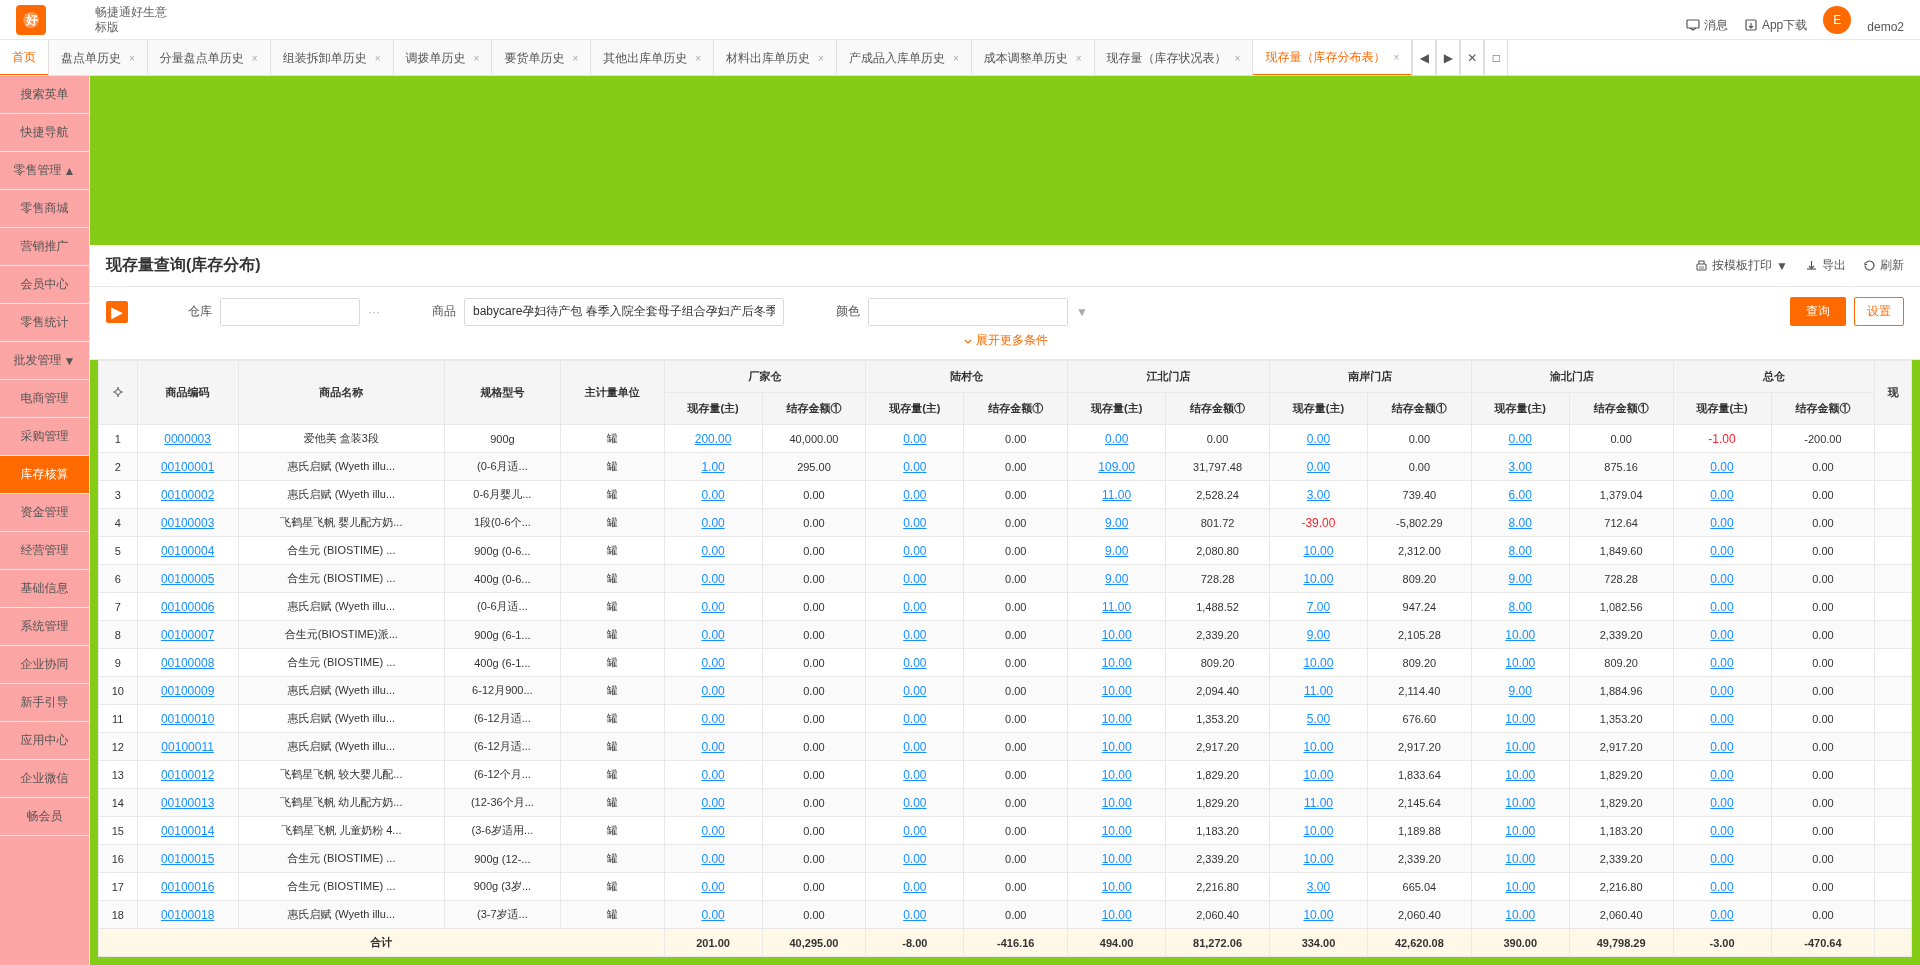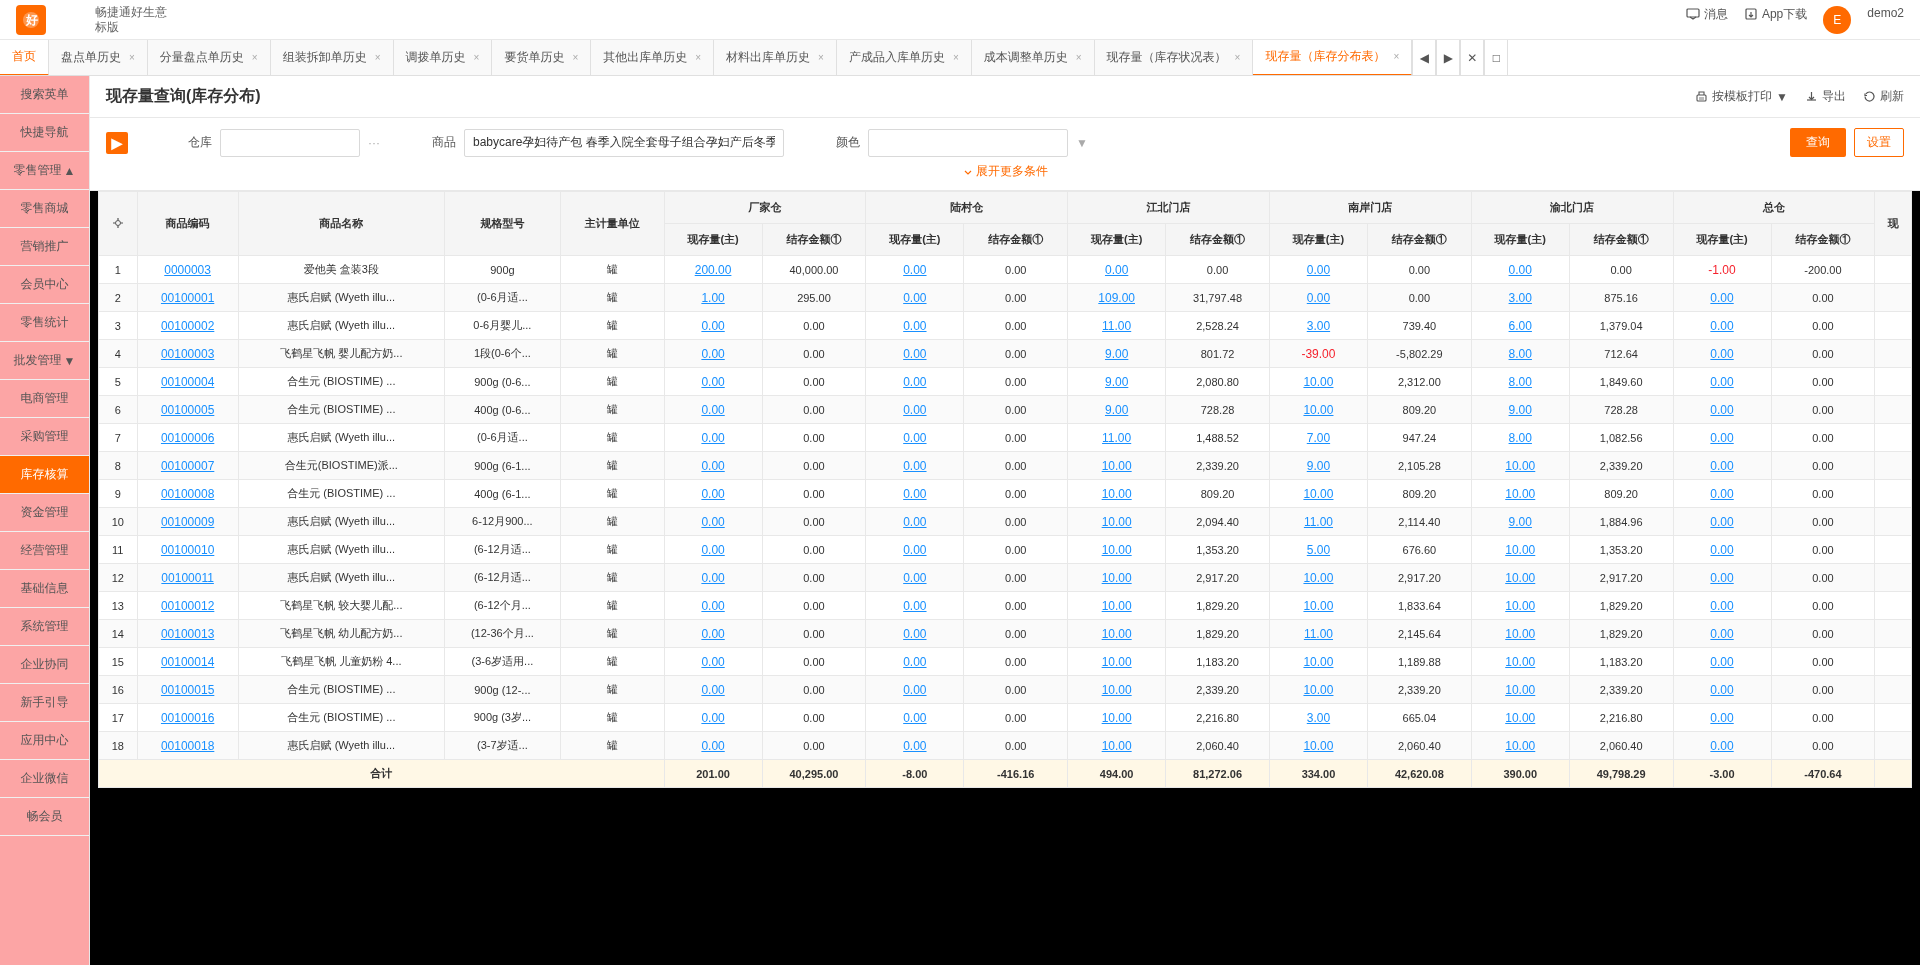--- a/index.html
+++ b/index.html
@@ -4,43 +4,43 @@
   <style>
     * { box-sizing: border-box; margin: 0; padding: 0; font-family: 'Microsoft YaHei', Arial, sans-serif; font-size: 12px; }
     body { background: #f5f5f5; overflow: hidden; }
 
     
     .topbar { height: 40px; background: #fff; display: flex; align-items: center; justify-content: space-between; padding: 0 16px; border-bottom: 1px solid #e8e8e8; }
     .topbar-left { display: flex; align-items: center; gap: 8px; }
     .logo-area { display: flex; align-items: center; gap: 6px; }
     .logo-icon { width: 30px; height: 30px; background: #ff6a00; border-radius: 4px; display: flex; align-items: center; justify-content: center; color: #fff; font-size: 10px; font-weight: bold; }
     .logo-text { font-size: 11px; color: #666; line-height: 1.2; margin-left: 43px; }
-    .topbar-right { display: flex; align-items: flex-start; gap: 16px; color: #555; }
+    .topbar-right { display: flex; align-items: flex-end; gap: 16px; color: #555; }
     .topbar-right span { cursor: pointer; display: flex; align-items: center; gap: 4px; }
     .avatar { width: 28px; height: 28px; border-radius: 50%; background: #ff6a00; display: flex; align-items: center; justify-content: center; color: #fff; font-size: 11px; }
 
     
-    .tabbar { height: 36px; background: #fff; display: flex; align-items: center; border-bottom: 1px solid #e0e0e0; overflow: hidden; padding-left: 0; }
+    .tabbar { height: 36px; background: #fff; display: flex; border-bottom: 1px solid #e0e0e0; overflow: hidden; padding-left: 0; }
     .tab-item { height: 36px; display: flex; align-items: center; padding: 0 12px; border-right: 1px solid #e0e0e0; cursor: pointer; white-space: nowrap; font-size: 12px; color: #555; background: #f9f9f9; gap: 4px; flex-shrink: 0; }
     .tab-item.home { background: #fff; color: #ff6a00; border-bottom: 2px solid #ff6a00; }
     .tab-item.active { background: #fff; color: #ff6a00; border-bottom: 2px solid #ff6a00; }
     .tab-item .close-x { color: #aaa; font-size: 10px; margin-left: 4px; }
     .tab-nav-btn { width: 24px; height: 36px; display: flex; align-items: center; justify-content: center; cursor: pointer; color: #555; background: #fff; border-left: 1px solid #e0e0e0; border-right: 1px solid #e0e0e0; flex-shrink: 0; }
 
     
     .main-layout { display: flex; height: calc(965px - 40px - 36px); }
 
     
     .sidebar { width: 90px; background: #fca5a5; border-right: 1px solid #e8e8e8; display: flex; flex-direction: column; overflow-y: auto; }
     .sidebar-item { padding: 10px 4px; text-align: center; cursor: pointer; color: #555; font-size: 12px; border-bottom: 1px solid #f0f0f0; }
     .sidebar-item.active { background: #ff6a00; color: #fff; }
     .sidebar-item.has-sub { display: flex; align-items: center; justify-content: center; gap: 2px; }
 
     
-    .content { flex: 1; overflow: hidden; display: flex; flex-direction: column; background: #000000; }
+    .content { flex: 1; overflow: hidden; display: flex; flex-direction: column; background: #84cc16; justify-content: flex-end; }
 
     
     .page-header { background: #fff; padding: 10px 16px; display: flex; align-items: center; justify-content: space-between; border-bottom: 1px solid #e8e8e8; }
     .page-title { font-size: 16px; font-weight: 600; color: #333; }
     .page-header-actions { display: flex; align-items: center; gap: 17px; }
     .btn-print { display: flex; align-items: center; gap: 4px; color: #555; cursor: pointer; font-size: 12px; }
     .btn-export { display: flex; align-items: center; gap: 4px; color: #555; cursor: pointer; font-size: 12px; }
     .btn-refresh { display: flex; align-items: center; gap: 4px; color: #555; cursor: pointer; font-size: 12px; }
 
     

